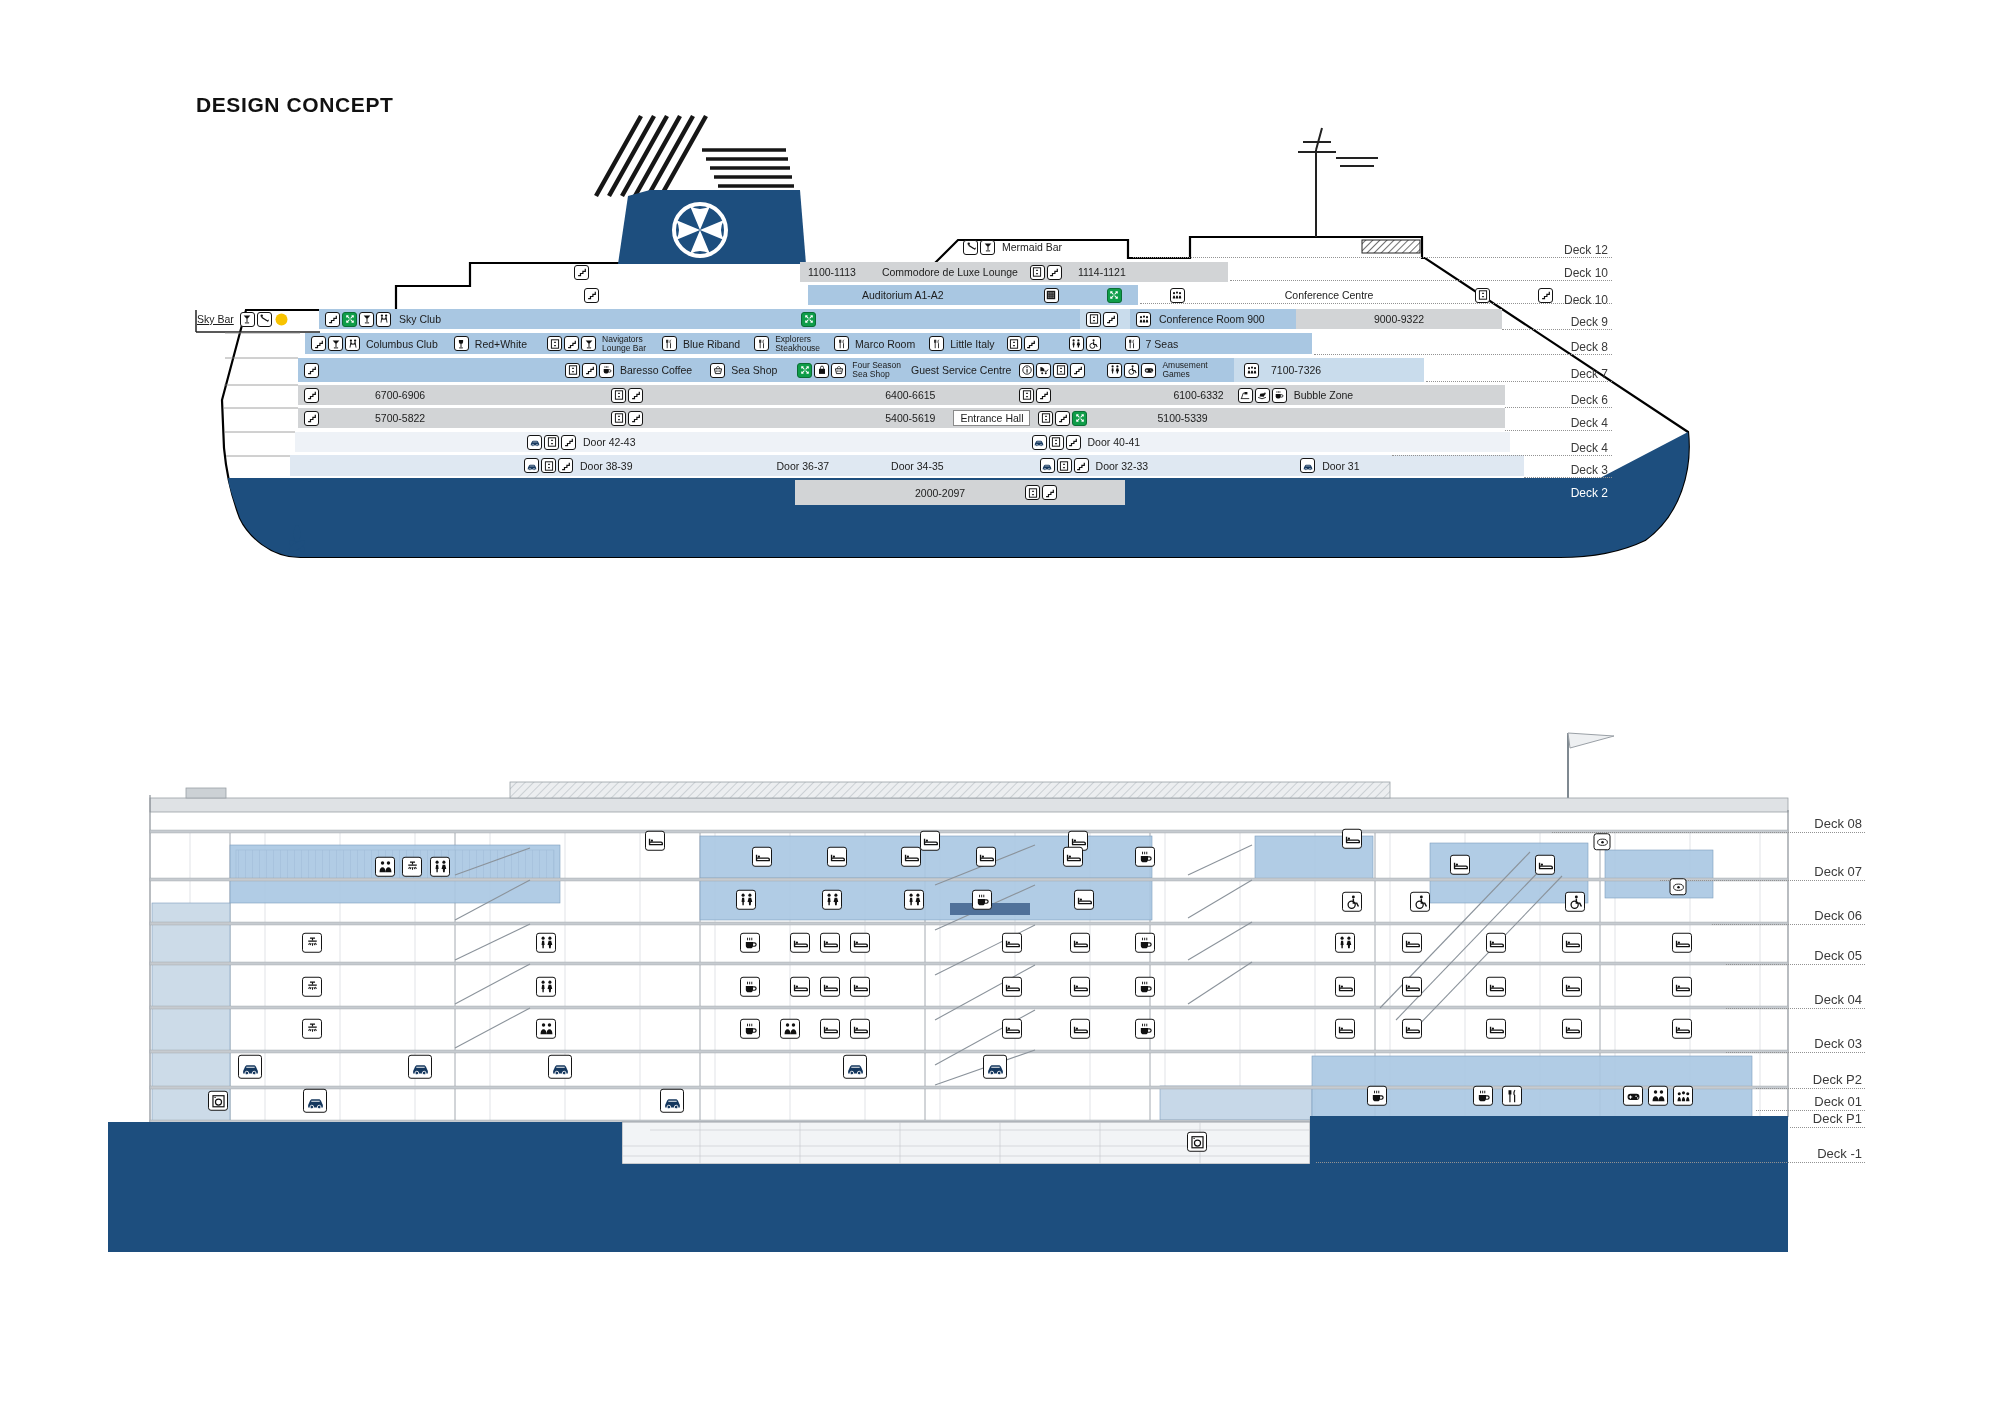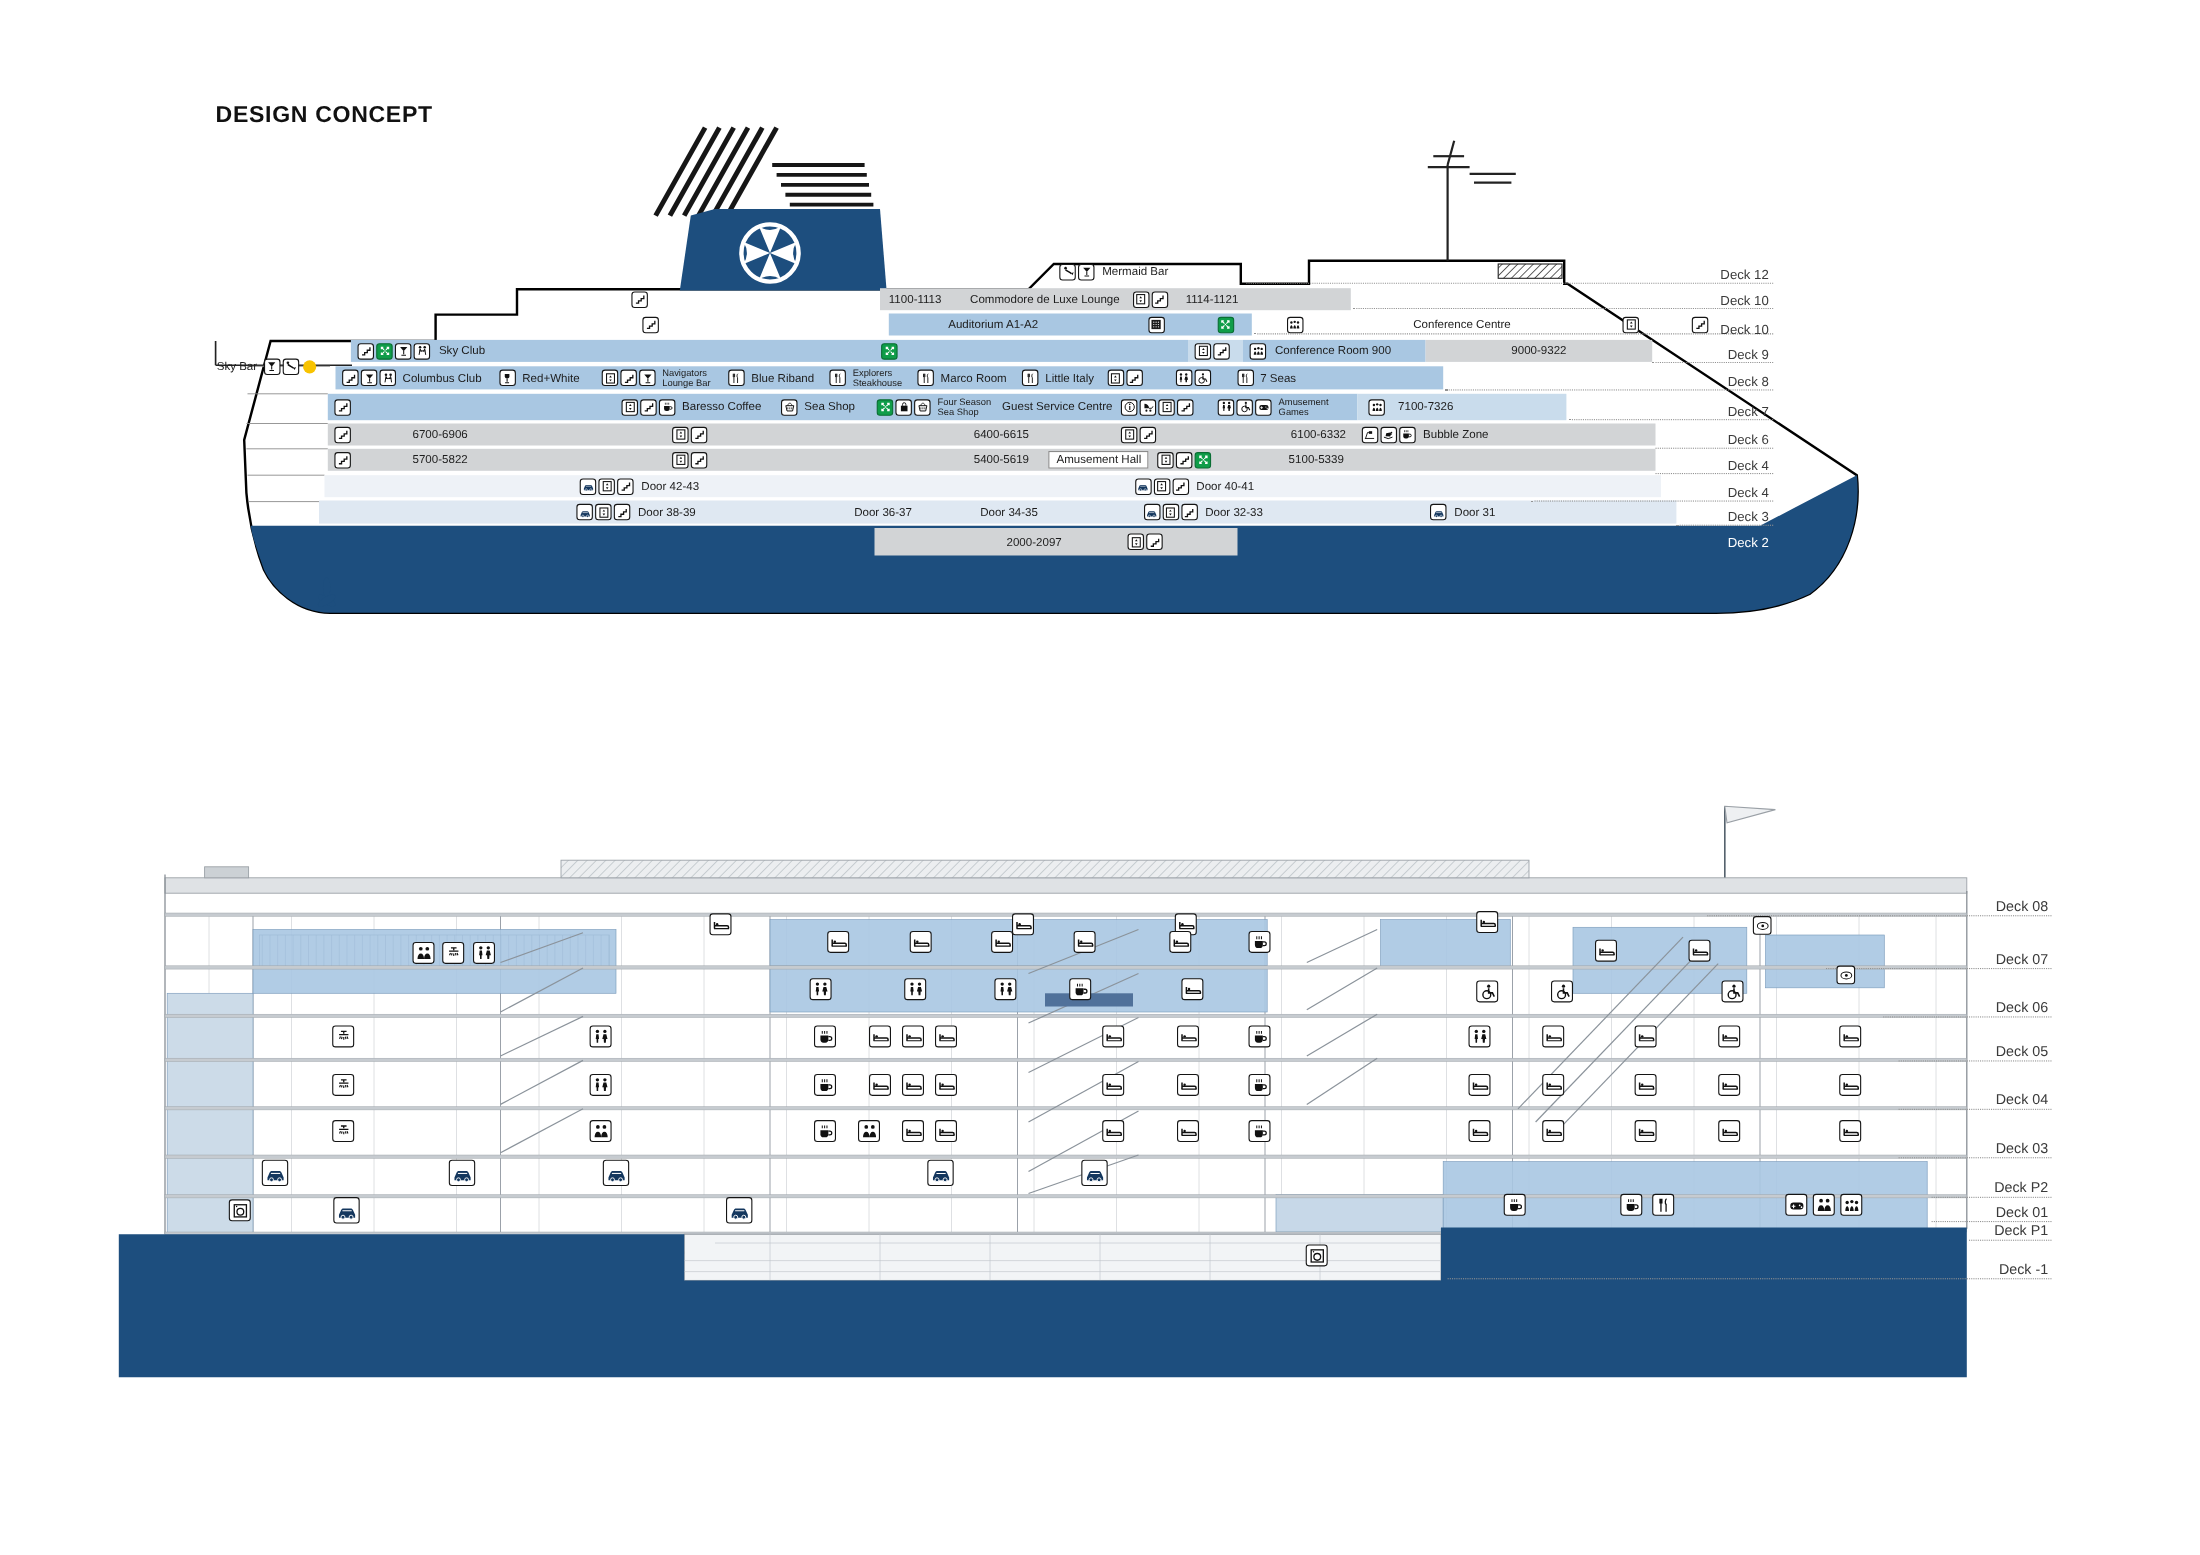--- a/index.html
+++ b/index.html
@@ -324,21 +324,21 @@
             <path d="M10 5.5 12 8.5H8Z" fill="#111"></path>
             <path d="M10 14.5 8 11.5h4Z" fill="#111"></path>
           </svg>
         </span>
         <span class="iconbox" style="width: 15px; height: 15px;">
           <svg width="12" height="12" viewBox="0 0 20 20">
             <path d="M3.5 16h4v-3.5h4V9h4V5.5h1" fill="none" stroke="#111" stroke-width="2"></path>
           </svg>
         </span>
       </div>
-      <div class="seg" style="left: 197px; top: 323px; width: 106px; height: 20px;">
+      <div class="seg" style="left: 197px; top: 309px; width: 106px; height: 20px; text-decoration: underline;">
         <span class="rowtext">Sky Bar</span>
         <span class="gap" style="width: 2px;"></span>
         <span class="iconbox" style="width: 15px; height: 15px;">
           <svg width="12" height="12" viewBox="0 0 20 20">
             <path d="M4.5 4h11L10 10.5Z" fill="#111"></path>
             <path d="M10 10v5M6.5 16.5h7" stroke="#111" stroke-width="1.6"></path>
           </svg>
         </span>
         <span class="iconbox" style="width: 15px; height: 15px;">
           <svg width="12" height="12" viewBox="0 0 20 20">
@@ -776,21 +776,21 @@
           </svg>
         </span>
         <span class="iconbox" style="width: 15px; height: 15px;">
           <svg width="12" height="12" viewBox="0 0 20 20">
             <path d="M3.5 16h4v-3.5h4V9h4V5.5h1" fill="none" stroke="#111" stroke-width="2"></path>
           </svg>
         </span>
         <span class="gap" style="width: 238px;"></span>
         <span class="rowtext">5400-5619</span>
         <span class="gap" style="width: 14px;"></span>
-        <span class="chip">Amusement Hall</span>
+        <span class="chip">Entrance Hall</span>
         <span class="gap" style="width: 4px;"></span>
         <span class="iconbox" style="width: 15px; height: 15px;">
           <svg width="12" height="12" viewBox="0 0 20 20">
             <rect x="4" y="3" width="12" height="14" fill="none" stroke="#111" stroke-width="1.6"></rect>
             <path d="M10 5.5 12 8.5H8Z" fill="#111"></path>
             <path d="M10 14.5 8 11.5h4Z" fill="#111"></path>
           </svg>
         </span>
         <span class="iconbox" style="width: 15px; height: 15px;">
           <svg width="12" height="12" viewBox="0 0 20 20">

